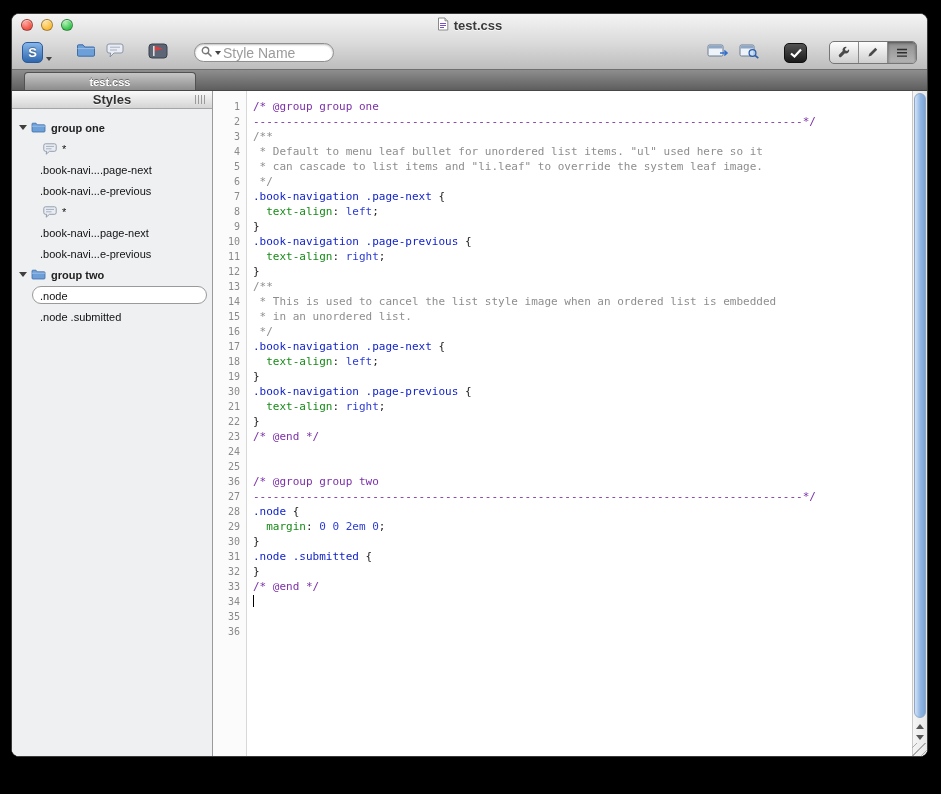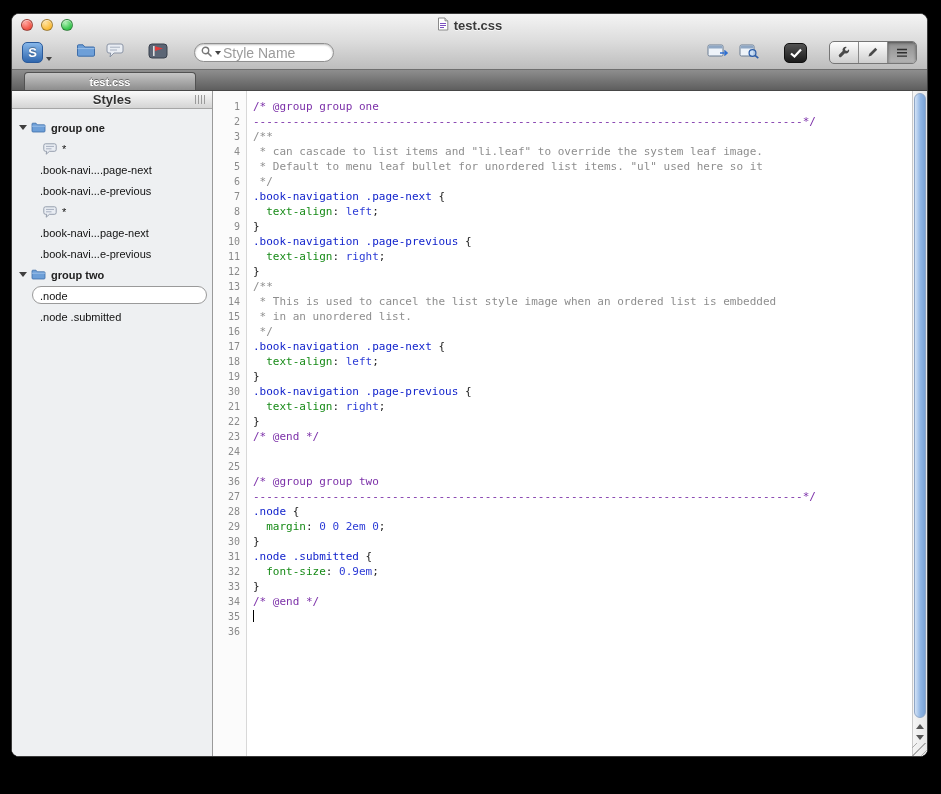--- a/index.html
+++ b/index.html
@@ -319,22 +319,22 @@
           <div class="lnum">32</div>
           <div class="lnum">33</div>
           <div class="lnum">34</div>
           <div class="lnum">35</div>
           <div class="lnum">36</div>
         </div>
       <div class="code" id="code">
           <div class="cline"><span class="c-grp">/* @group group one</span></div>
           <div class="cline"><span class="c-grp">-----------------------------------------------------------------------------------*/</span></div>
           <div class="cline"><span class="c-com">/**</span></div>
+          <div class="cline"><span class="c-com"> * Default to menu leaf bullet for unordered list items. "ul" used here so it</span></div>
           <div class="cline"><span class="c-com"> * can cascade to list items and "li.leaf" to override the system leaf image.</span></div>
-          <div class="cline"><span class="c-com"> * Default to menu leaf bullet for unordered list items. "ul" used here so it</span></div>
           <div class="cline"><span class="c-com"> */</span></div>
           <div class="cline"><span class="c-sel">.book-navigation .page-next</span><span class="c-pun"> {</span></div>
           <div class="cline"><span class="c-pun">  </span><span class="c-prop">text-align</span><span class="c-pun">: </span><span class="c-val">left</span><span class="c-pun">;</span></div>
           <div class="cline"><span class="c-pun">}</span></div>
           <div class="cline"><span class="c-sel">.book-navigation .page-previous</span><span class="c-pun"> {</span></div>
           <div class="cline"><span class="c-pun">  </span><span class="c-prop">text-align</span><span class="c-pun">: </span><span class="c-val">right</span><span class="c-pun">;</span></div>
           <div class="cline"><span class="c-pun">}</span></div>
           <div class="cline"><span class="c-com">/**</span></div>
           <div class="cline"><span class="c-com"> * This is used to cancel the list style image when an ordered list is embedded</span></div>
           <div class="cline"><span class="c-com"> * in an unordered list.</span></div>
@@ -347,21 +347,20 @@
           <div class="cline"><span class="c-pun">}</span></div>
           <div class="cline"><span class="c-grp">/* @end */</span></div>
           <div class="cline"></div>
           <div class="cline"></div>
           <div class="cline"><span class="c-grp">/* @group group two</span></div>
           <div class="cline"><span class="c-grp">-----------------------------------------------------------------------------------*/</span></div>
           <div class="cline"><span class="c-sel">.node</span><span class="c-pun"> {</span></div>
           <div class="cline"><span class="c-pun">  </span><span class="c-prop">margin</span><span class="c-pun">: </span><span class="c-val">0 0 2em 0</span><span class="c-pun">;</span></div>
           <div class="cline"><span class="c-pun">}</span></div>
           <div class="cline"><span class="c-sel">.node .submitted</span><span class="c-pun"> {</span></div>
-          <div class="cline"><span class="c-pun">  </span><span class="c-prop">font-size</span><span class="c-pun">: </span><span class="c-val">0.9em</span><span class="c-pun">;</span></div>
           <div class="cline"><span class="c-pun">}</span></div>
           <div class="cline"><span class="c-grp">/* @end */</span></div>
           <div class="cline"><span class="caret"></span></div>
         </div>
       <div class="scrollbar">
         <div class="thumb"></div>
         <div class="sarrow up">
             <span class="arr u"></span>
           </div>
         <div class="sarrow down">

